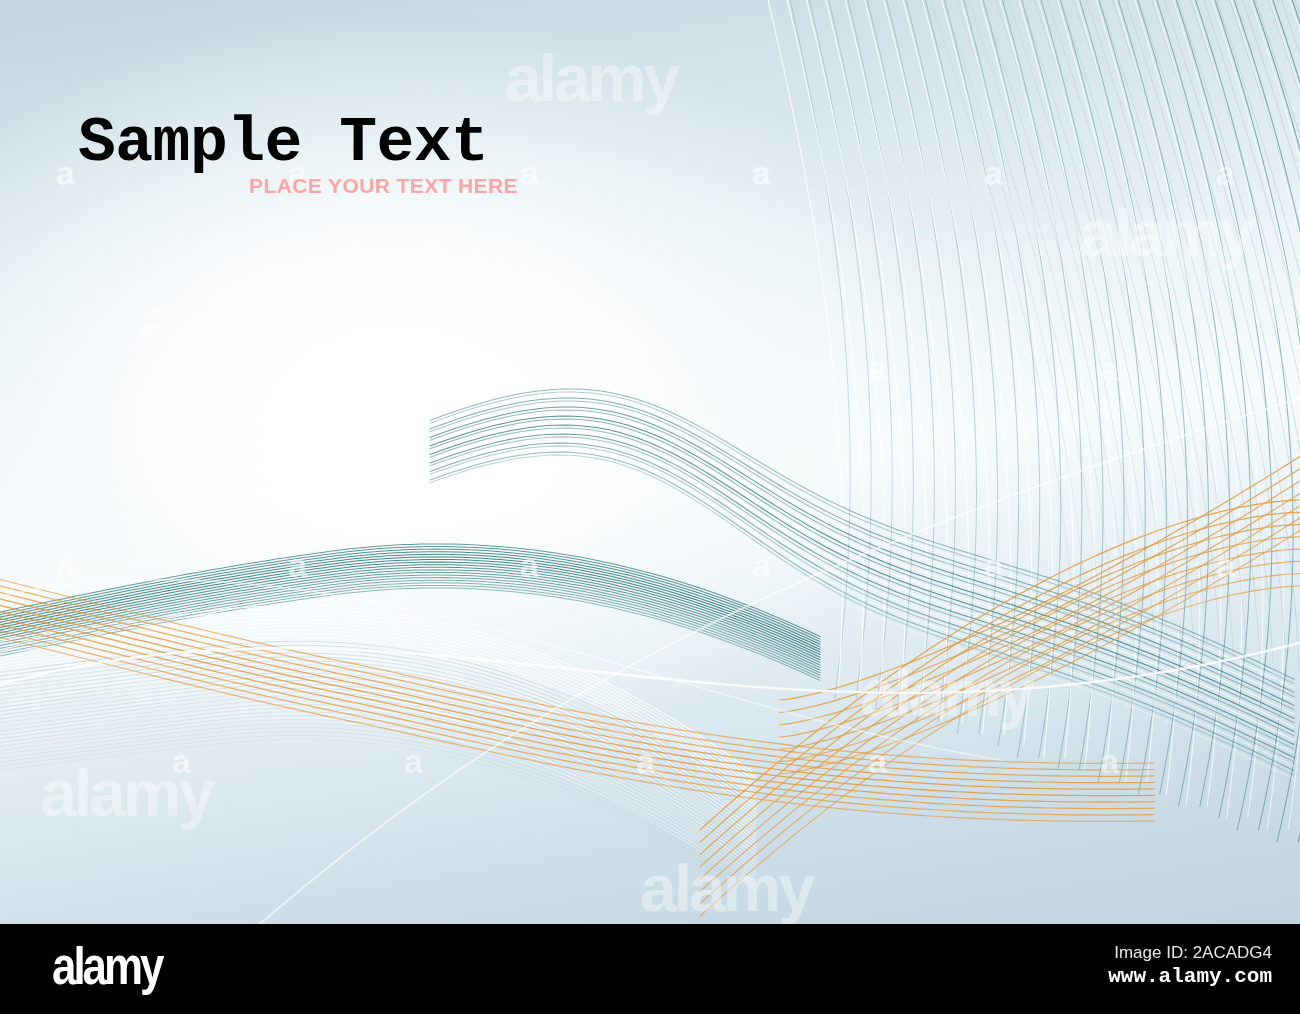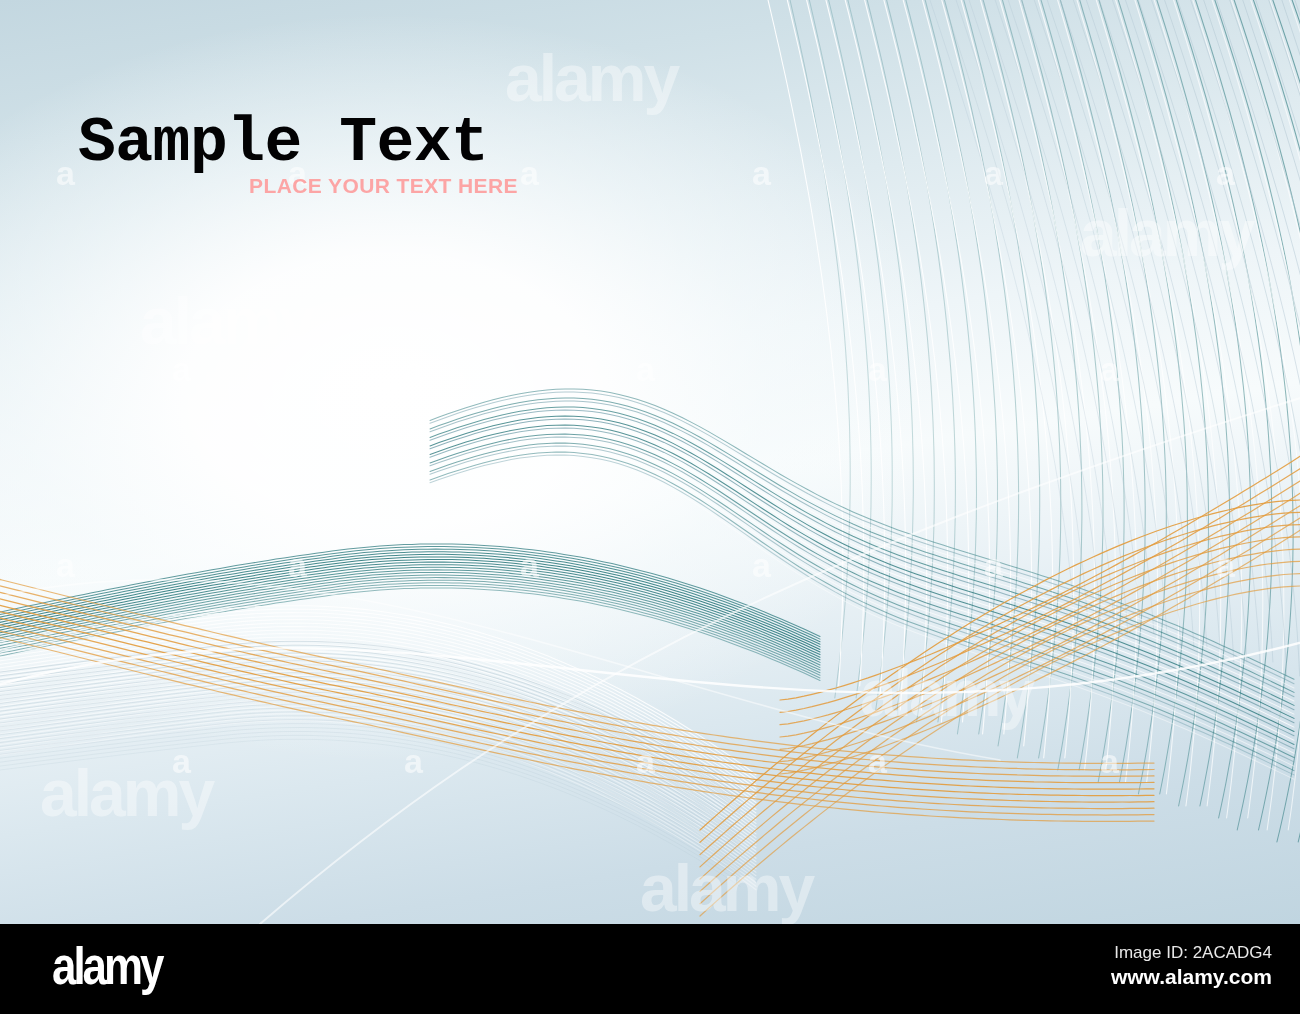--- a/index.html
+++ b/index.html
@@ -144,21 +144,21 @@
   #footer-imageid {
     font-family: "Liberation Sans", sans-serif;
     font-size: 17px;
     font-weight: 400;
     color: #e8e8e8;
     line-height: 1.25;
     white-space: nowrap;
     text-align: right;
   }
   #footer-url {
-    font-family: Liberation Sans, sans-serif;
+    font-family: Liberation Mono, monospace;
     font-size: 21px;
     font-weight: 700;
     color: #ffffff;
     line-height: 1.35;
     white-space: nowrap;
   }
 </style>
 </head>
 <body>
 

